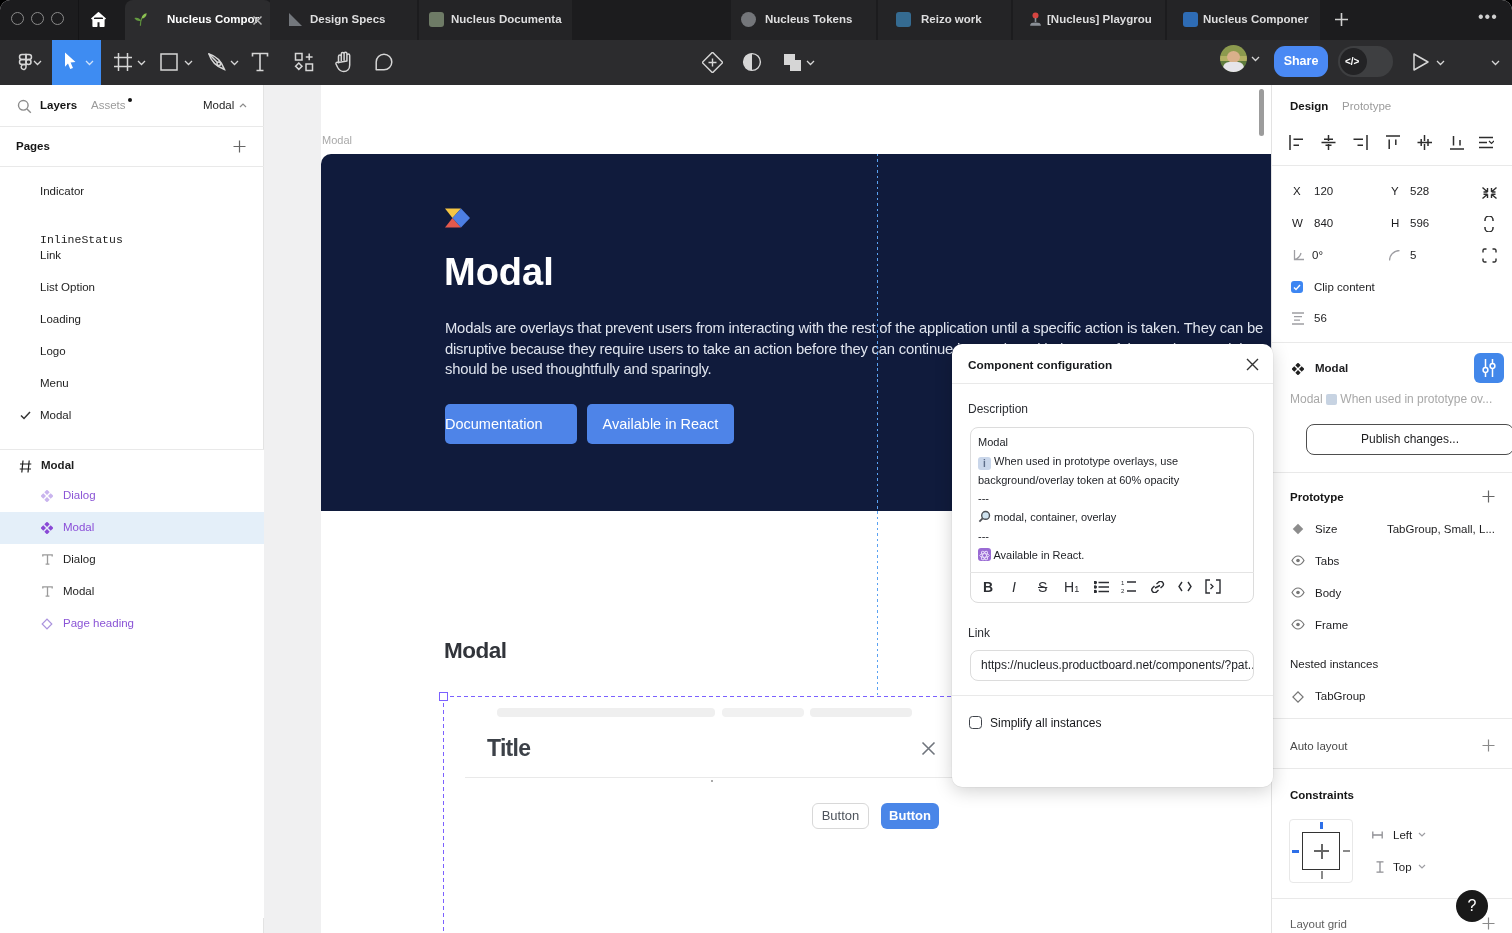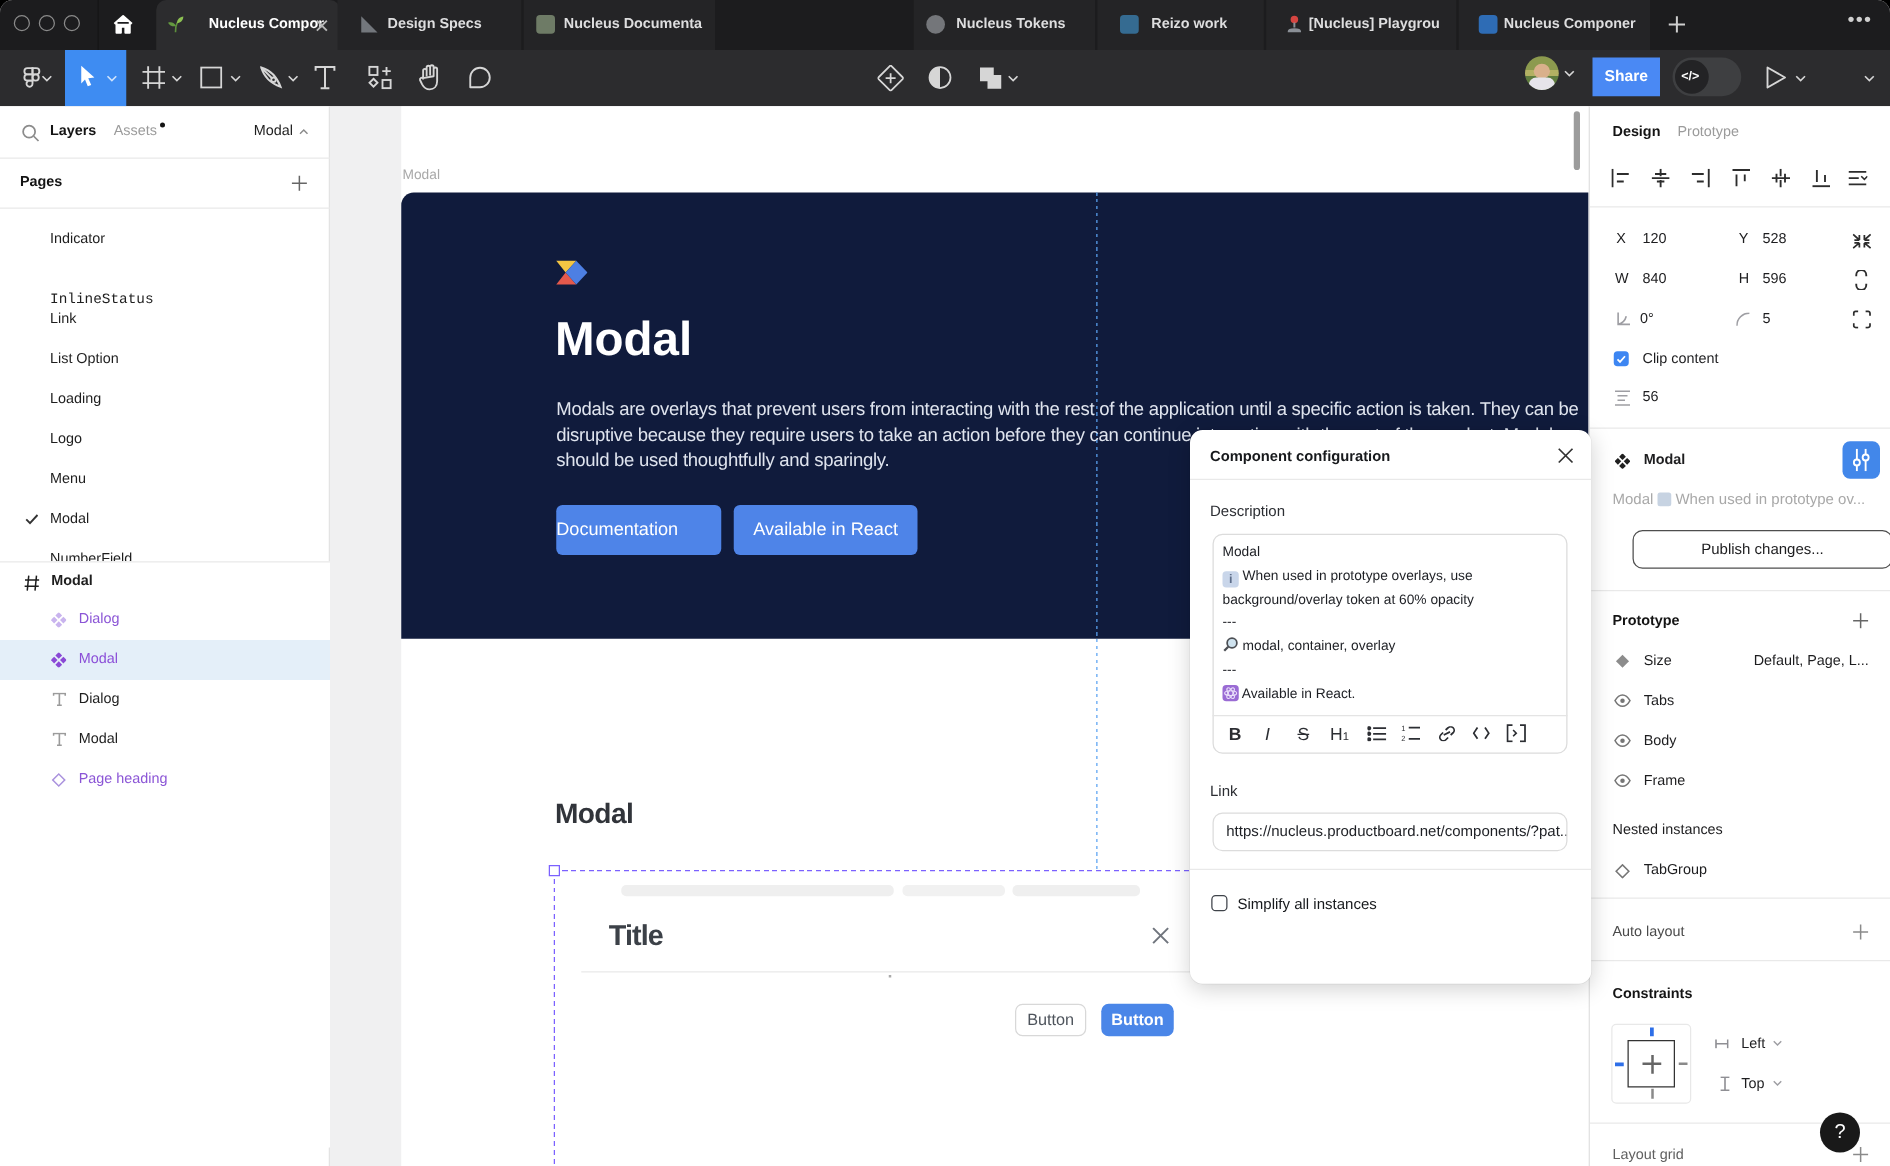--- a/index.html
+++ b/index.html
@@ -174,21 +174,21 @@
       </svg>
 
     <div class="abs" style="left:1220px;top:5px;width:27px;height:27px;border-radius:50%;overflow:hidden;background:linear-gradient(180deg,#8c9a4e 0 40%,#b3b163 40% 60%,#5f7c3e 60% 100%);">
       <div class="abs" style="left:7px;top:6px;width:13px;height:12px;border-radius:50%;background:#d9b08b;"></div>
       <div class="abs" style="left:3px;top:17px;width:21px;height:10px;border-radius:6px 6px 0 0;background:#e6e4ea;"></div>
     </div>
     <svg class="abs" style="left:1251px;top:16px;" width="9" height="6" viewBox="0 0 9 6">
         <path d="M1 1 L4.5 4.5 L8 1" stroke="#d6d6d6" stroke-width="1.3" fill="none"></path>
       </svg>
 
-    <div class="abs" style="left:1274px;top:6px;width:54px;height:31px;border-radius:0;background:#4a89f4;color:#fff;font-size:12.5px;font-weight:700;text-align:center;line-height:31px;">Share</div>
+    <div class="abs" style="left:1274px;top:6px;width:54px;height:31px;border-radius:11px;background:#4a89f4;color:#fff;font-size:12.5px;font-weight:700;text-align:center;line-height:31px;">Share</div>
 
     <div class="abs" style="left:1338px;top:6px;width:55px;height:31px;border-radius:16px;background:#3e3f41;"></div>
     <div class="abs" style="left:1340px;top:8px;width:27px;height:27px;border-radius:50%;background:#232325;"></div>
     <div class="abs" style="left:1345px;top:16px;color:#fff;font-size:10px;font-weight:700;letter-spacing:0;">&lt;/&gt;</div>
 
     <svg class="abs" style="left:1412px;top:12px;" width="18" height="20" viewBox="0 0 18 20">
         <path d="M2 2 L16 10 L2 18 Z" fill="none" stroke="#d6d6d6" stroke-width="1.5" stroke-linejoin="round"></path>
       </svg>
     <svg class="abs" style="left:1436px;top:20px;" width="9" height="6" viewBox="0 0 9 6">
         <path d="M1 1 L4.5 4.5 L8 1" stroke="#d6d6d6" stroke-width="1.3" fill="none"></path>
@@ -241,23 +241,20 @@
           <span class="txt" style="left:40px;">Logo</span>
         </div>
       <div class="lrow" style="top:192px;">
           <span class="txt" style="left:40px;">Menu</span>
         </div>
       <div class="lrow" style="top:224px;">
         <svg class="abs" style="left:20px;top:11px;" width="11" height="9" viewBox="0 0 11 9">
             <path d="M1 4.5 L4 7.5 L10 1" stroke="#333" stroke-width="1.5" fill="none"></path>
           </svg>
         <span class="txt" style="left:40px;">Modal</span>
-        </div>
-      <div class="lrow" style="top:256px;">
-          <span class="txt" style="left:40px;">NumberField</span>
         </div>
     </div>
 
     <div class="abs" style="left:0;top:364px;width:264px;height:469px;background:#fff;border-top:1px solid #e9e9e9;">
       <div class="lrow" style="top:0px;">
         <svg class="abs" style="left:19px;top:10px;" width="13" height="13" viewBox="0 0 13 13">
             <path d="M4 0.5 L2.8 12.5 M10.2 0.5 L9 12.5 M1 4 H12.3 M0.7 9 H12" stroke="#1e1e1e" stroke-width="1.2" fill="none"></path>
           </svg>
         <span class="txt" style="left:41px;font-weight:700;">Modal</span>
       </div>
@@ -430,21 +427,21 @@
     <div class="div" style="top:387px;"></div>
 
     <div class="rtxt" style="left:18px;top:406px;font-weight:700;color:#141414;">Prototype</div>
     <svg class="abs" style="left:210px;top:405px;" width="13" height="13" viewBox="0 0 13 13">
         <path d="M6.5 0.5 V12.5 M0.5 6.5 H12.5" stroke="#666" stroke-width="1.2"></path>
       </svg>
     <svg class="abs" style="left:20px;top:438px;" width="12" height="12" viewBox="0 0 12 12">
         <rect x="2.3" y="2.3" width="7.4" height="7.4" transform="rotate(45 6 6)" fill="#8c8c8c"></rect>
       </svg>
     <div class="rtxt" style="left:43px;top:438px;">Size</div>
-    <div class="rtxt" style="left:110px;top:438px;width:113px;text-align:right;white-space:nowrap;">Default, Page, L...</div>
+    <div class="rtxt" style="left:110px;top:438px;width:113px;text-align:right;white-space:nowrap;">TabGroup, Small, L...</div>
     <svg class="abs" style="left:19px;top:470px;" width="14" height="11" viewBox="0 0 14 11">
         <path d="M1 5.5 C3 2 5 1 7 1 C9 1 11 2 13 5.5 C11 9 9 10 7 10 C5 10 3 9 1 5.5 Z" fill="none" stroke="#767676" stroke-width="1.2"></path>
         <circle cx="7" cy="5.5" r="1.8" fill="#767676"></circle>
       </svg>
     <div class="rtxt" style="left:43px;top:470px;">Tabs</div>
     <svg class="abs" style="left:19px;top:502px;" width="14" height="11" viewBox="0 0 14 11">
         <path d="M1 5.5 C3 2 5 1 7 1 C9 1 11 2 13 5.5 C11 9 9 10 7 10 C5 10 3 9 1 5.5 Z" fill="none" stroke="#767676" stroke-width="1.2"></path>
         <circle cx="7" cy="5.5" r="1.8" fill="#767676"></circle>
       </svg>
     <div class="rtxt" style="left:43px;top:502px;">Body</div>

